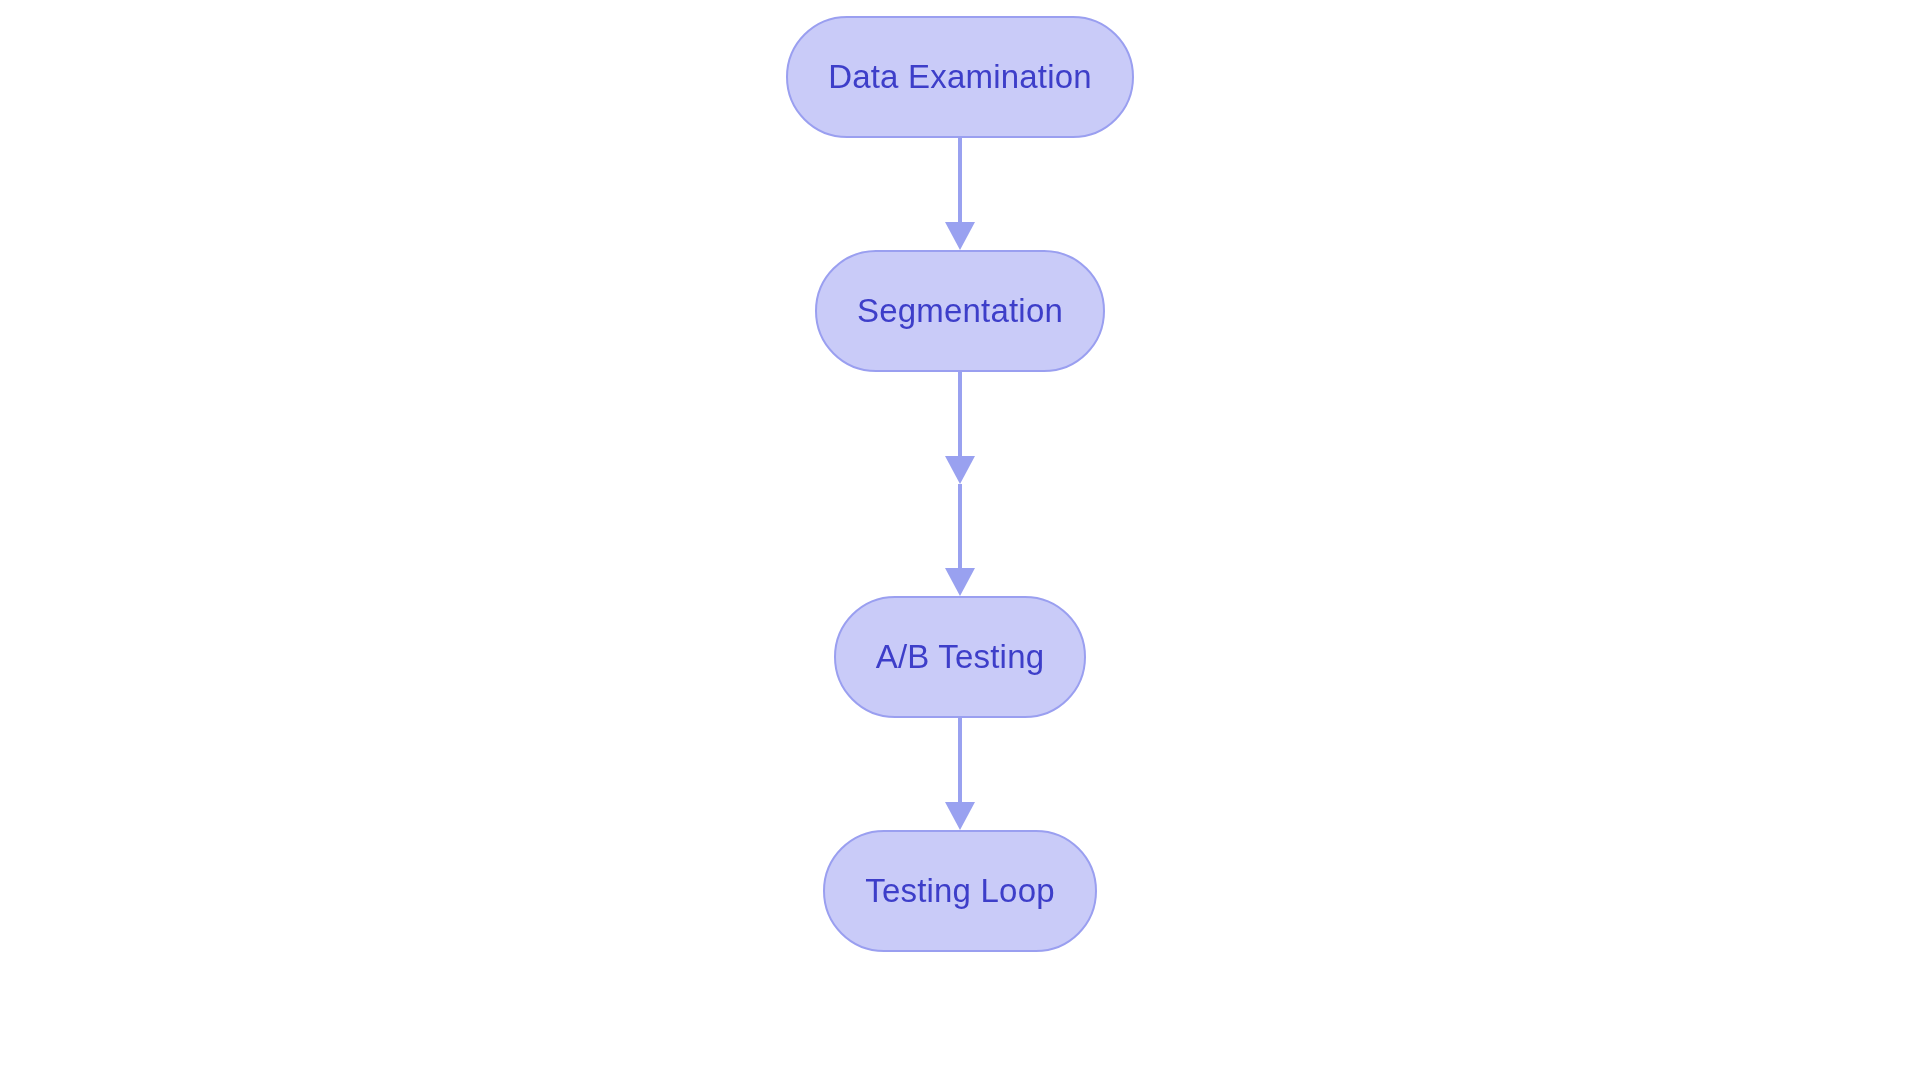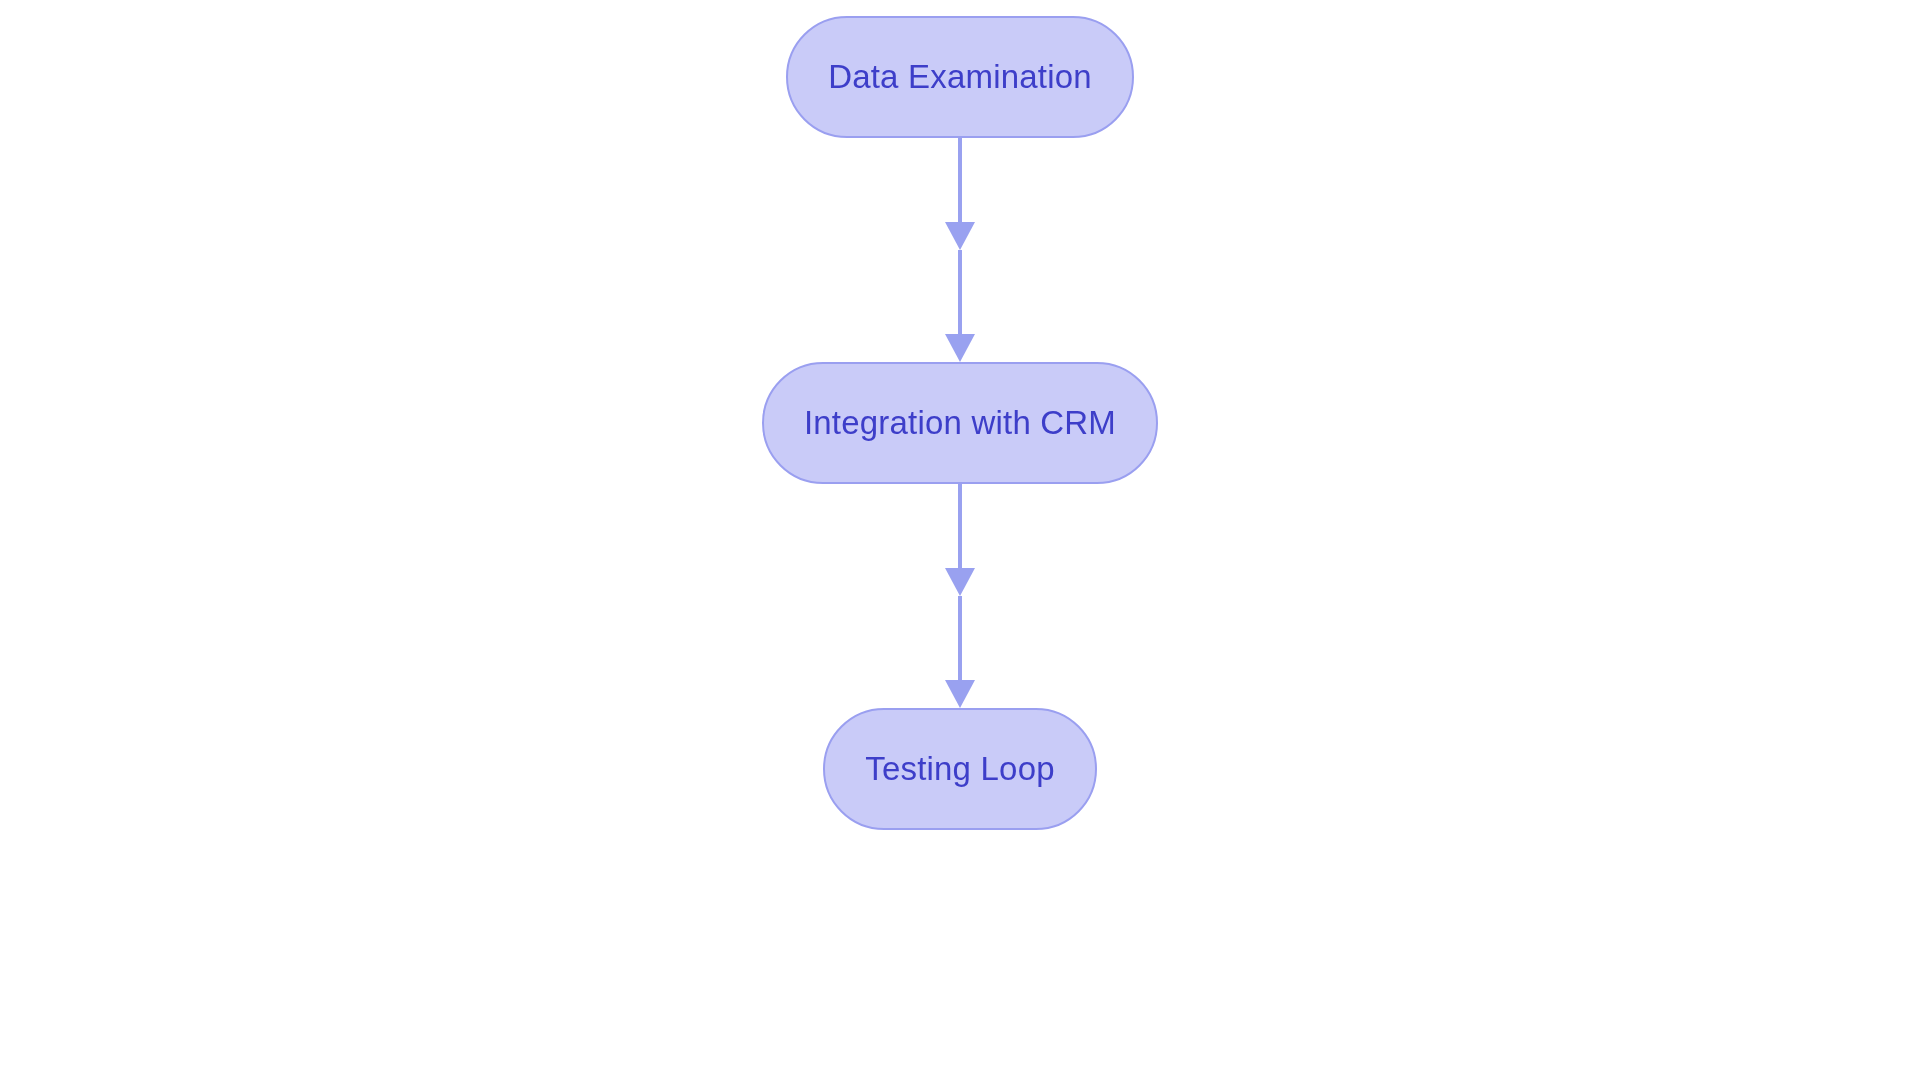--- a/index.html
+++ b/index.html
@@ -67,38 +67,41 @@
 
   <div class="node">
     <span class="node-label">Data Examination</span>
   </div>
 
   <svg class="connector" viewBox="0 0 40 112" width="40" height="112" aria-hidden="true">
     <line x1="20" y1="0" x2="20" y2="86"></line>
     <polygon points="5,84 35,84 20,112"></polygon>
   </svg>
 
-
-  <svg class="connector" viewBox="0 0 40 112" width="40" height="112" aria-hidden="true">
-    <line x1="20" y1="0" x2="20" y2="86"></line>
-    <polygon points="5,84 35,84 20,112"></polygon>
-  </svg>
-
   <div class="node">
-    <span class="node-label">Integration with CRM</span>
+    <span class="node-label">Segmentation</span>
   </div>
 
   <svg class="connector" viewBox="0 0 40 112" width="40" height="112" aria-hidden="true">
     <line x1="20" y1="0" x2="20" y2="86"></line>
     <polygon points="5,84 35,84 20,112"></polygon>
   </svg>
 
 
   <svg class="connector" viewBox="0 0 40 112" width="40" height="112" aria-hidden="true">
     <line x1="20" y1="0" x2="20" y2="86"></line>
     <polygon points="5,84 35,84 20,112"></polygon>
   </svg>
 
   <div class="node">
+    <span class="node-label">A/B Testing</span>
+  </div>
+
+  <svg class="connector" viewBox="0 0 40 112" width="40" height="112" aria-hidden="true">
+    <line x1="20" y1="0" x2="20" y2="86"></line>
+    <polygon points="5,84 35,84 20,112"></polygon>
+  </svg>
+
+  <div class="node">
     <span class="node-label">Testing Loop</span>
   </div>
 
 </div>
 
 </body></html>

